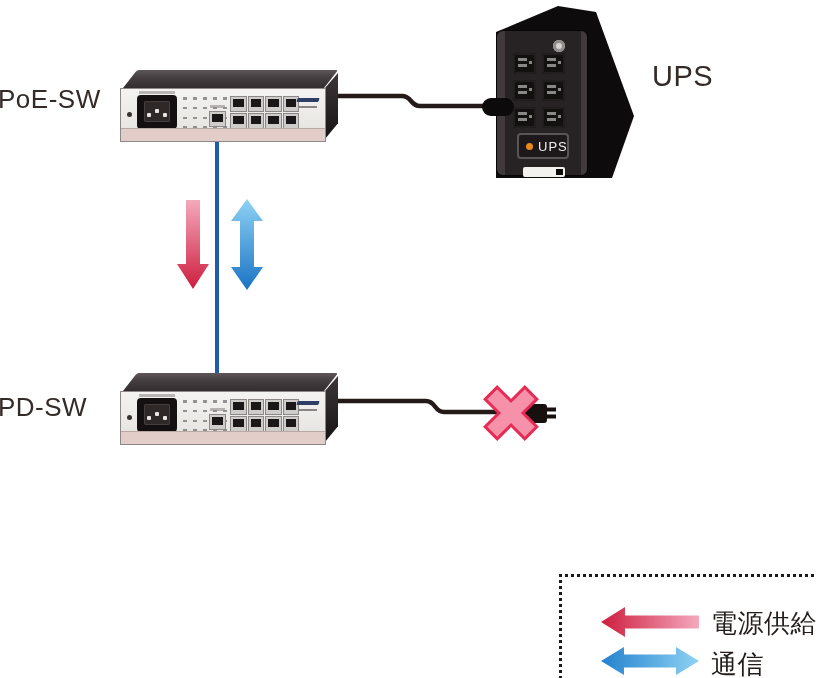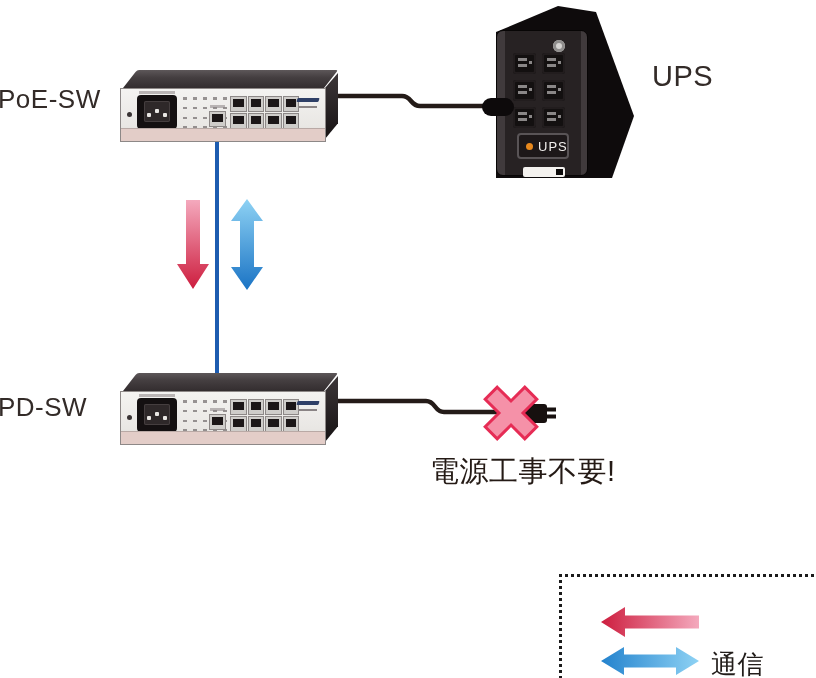--- a/index.html
+++ b/index.html
@@ -207,15 +207,15 @@
     <polygon points="186,200 200,200 200,264 209,264 193,289 177,264 186,264" fill="url(#gRedV)"></polygon>
     <polygon points="247,199 263,221 254,221 254,267 263,267 247,290 231,267 240,267 240,221 231,221" fill="url(#gBlueV)"></polygon>
 
     <polygon points="601,622 625,607 625,615.5 699,615.5 699,628.5 625,628.5 625,637" fill="url(#gRedH)"></polygon>
     <polygon points="601,661 624,647 624,654.5 676,654.5 676,647 699,661 676,675 676,667.5 624,667.5 624,675" fill="url(#gBlueH)"></polygon>
   </svg>
 
   <div class="abs label txt" style="left:-2px;top:84px;font-size:26px;">PoE-SW</div>
   <div class="abs label txt" style="left:-2px;top:392px;font-size:26px;">PD-SW</div>
   <div class="abs label txt" style="left:652px;top:60px;font-size:29px;">UPS</div>
-  <div class="abs label txt" style="left:430px;top:452px;font-size:29px;color:#241a15;">電源工事不要!</div>
+  <div class="abs label txt" style="left:711px;top:606px;font-size:26px;color:#221d1a;">電源供給</div>
   <div class="abs label txt" style="left:711px;top:647px;font-size:26px;color:#221d1a;">通信</div>
 </div>
 
 </body></html>

